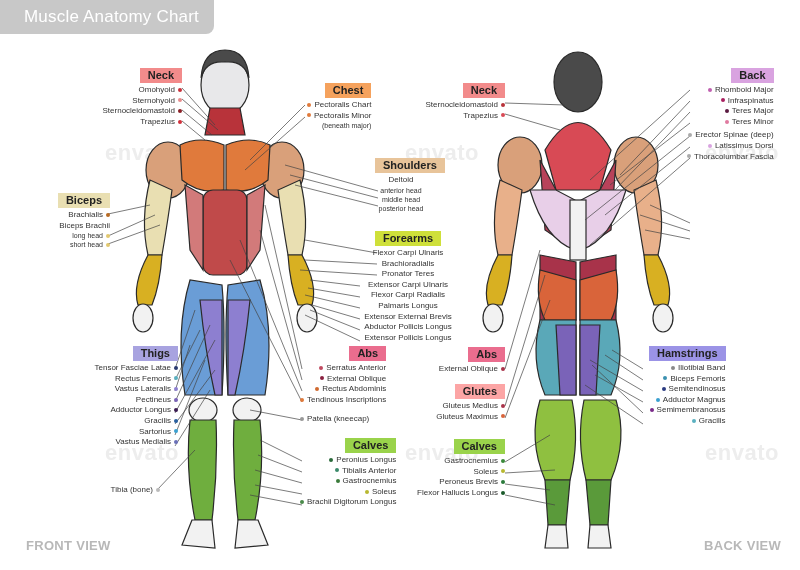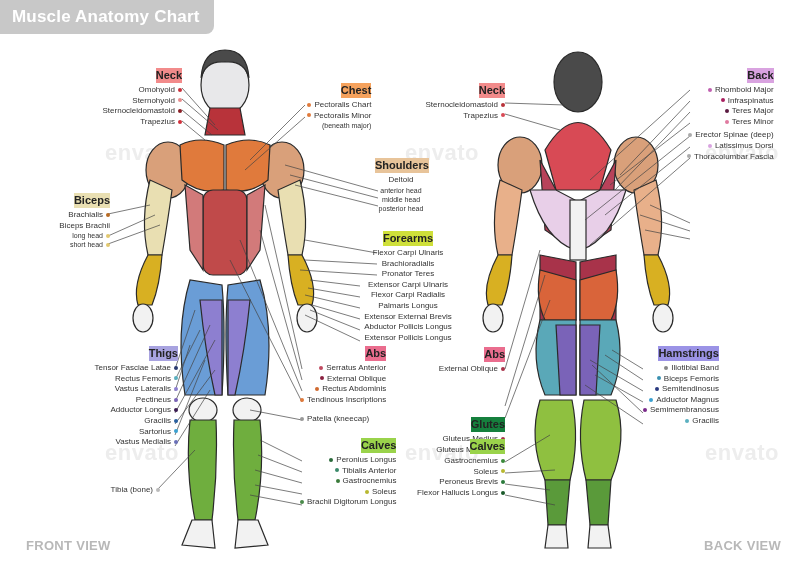--- a/index.html
+++ b/index.html
@@ -3,32 +3,32 @@
 <meta charset="utf-8">
 <style>
   * { box-sizing: border-box; margin: 0; padding: 0; }
   html, body { width: 800px; height: 570px; background: #ffffff; overflow: hidden; }
   body { position: relative; font-family: "Liberation Sans", sans-serif; color: #333; }
   #stage { position: absolute; left: 0; top: 0; width: 800px; height: 570px; }
   svg.figs { position: absolute; left: 0; top: 0; }
   .title-tab {
     position: absolute; left: 0; top: 0; width: 214px; height: 34px;
     background: #c8c8c8; border-bottom-right-radius: 8px;
-    color: #fff; font-family: "Liberation Sans", sans-serif; font-weight: bold;
-    font-size: 17px; line-height: 34px; padding-left: 12px; letter-spacing: 0.2px;
+    color: #fff; font-family: "Liberation Sans", sans-serif; font-weight: normal;
+    font-size: 17px; line-height: 34px; padding-left: 24px; letter-spacing: 0.2px;
     font-stretch: condensed;
   }
   .view-label {
     position: absolute; font-weight: bold; font-size: 13px; color: #b8b8b8; letter-spacing: 0.3px;
   }
   .group { position: absolute; font-size: 8px; line-height: 10.6px; color: #333; text-align: right; }
   .group.right { text-align: right; }
   .badge {
     display: inline-block; font-size: 11px; font-weight: bold; line-height: 15px;
-    padding: 0 0; color: #222; margin-bottom: 2px;
+    padding: 0 8px; color: #222; margin-bottom: 2px;
   }
   .item { white-space: nowrap; position: relative; }
   .item.sub { font-size: 7px; line-height: 9px; }
   .dot { display: inline-block; width: 4px; height: 4px; border-radius: 50%; vertical-align: middle; }
   .group.right .dot { margin-left: 3px; }
   .group.left .dot { margin-right: 3px; }
   .center { text-align: center; }
   .watermark {
     position: absolute; font-size: 22px; color: #ededed; font-weight: bold; letter-spacing: 0.5px;
   }
@@ -291,21 +291,21 @@
     <div class="item"><span class="dot" style="background:#aaa"></span><span>Thoracolumbar Fascia</span></div>
   </div>
 
 
   <div class="group right" style="right:295px;top:347px;">
     <div><span class="badge" style="background:#ea6d8e;">Abs</span></div>
     <div class="item"><span>External Oblique</span><span class="dot" style="background:#a8334a"></span></div>
   </div>
 
   <div class="group right" style="right:295px;top:384px;">
-    <div><span class="badge" style="background:#15803d;margin-top:33px;">Glutes</span></div>
+    <div><span class="badge" style="background:#fca5a5;">Glutes</span></div>
     <div class="item"><span>Gluteus Medius</span><span class="dot" style="background:#a8334a"></span></div>
     <div class="item"><span>Gluteus Maximus</span><span class="dot" style="background:#d9643a"></span></div>
   </div>
 
   <div class="group left" style="left:643px;top:346px;">
     <div style="padding-left:6px;"><span class="badge" style="background:#9b93e6;">Hamstrings</span></div>
     <div class="item"><span class="dot" style="background:#888"></span><span>Iliotibial Band</span></div>
     <div class="item"><span class="dot" style="background:#3a90b0"></span><span>Biceps Femoris</span></div>
     <div class="item"><span class="dot" style="background:#2a3a80"></span><span>Semitendinosus</span></div>
     <div class="item"><span class="dot" style="background:#3aa0d0"></span><span>Adductor Magnus</span></div>

